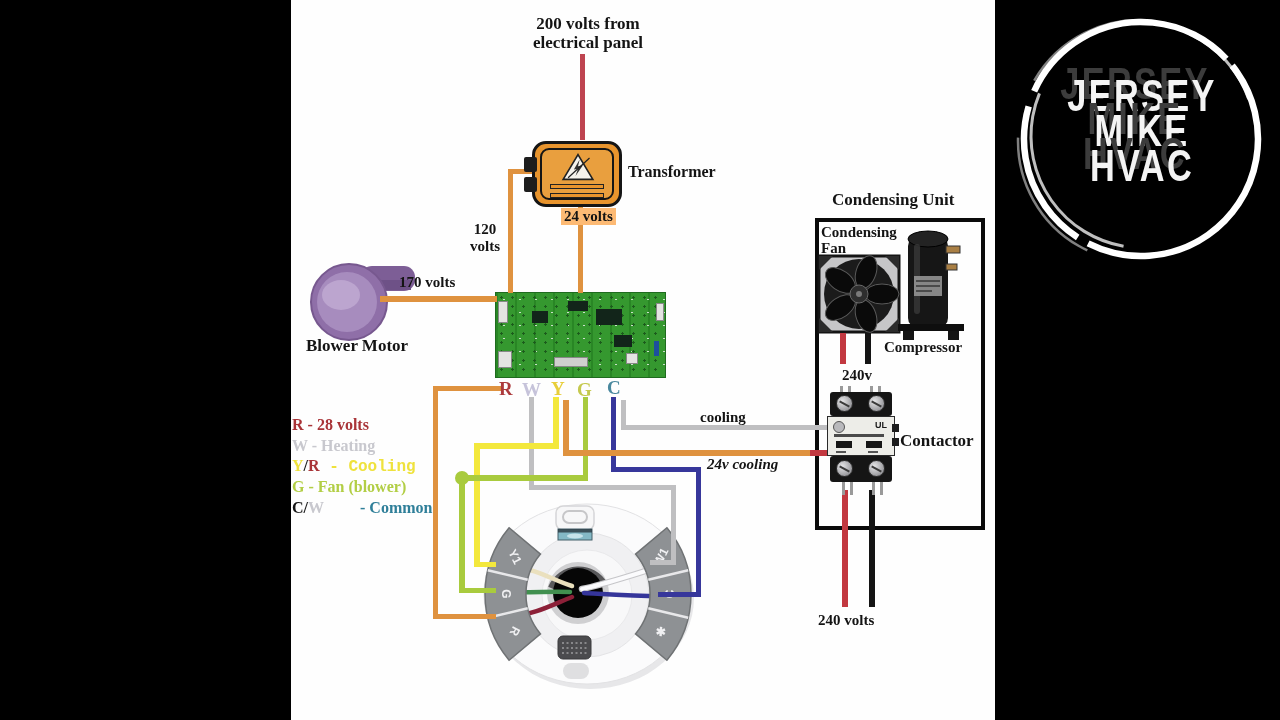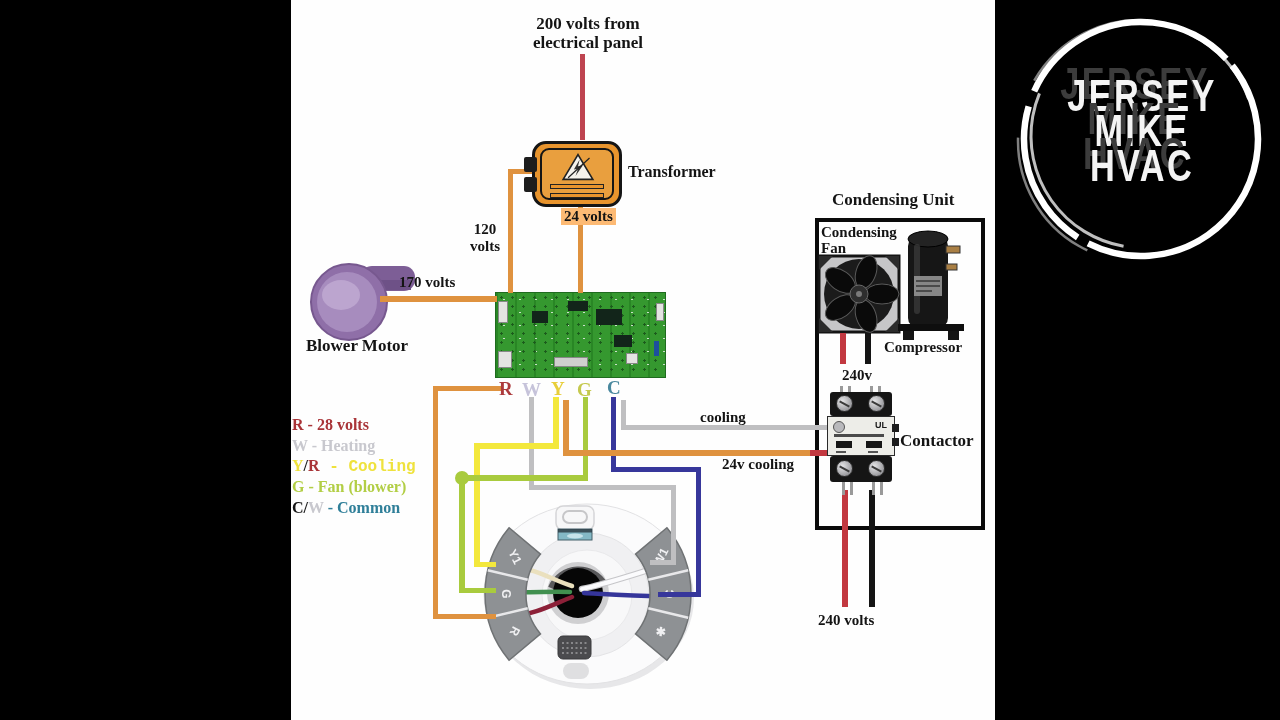--- a/index.html
+++ b/index.html
@@ -12,21 +12,21 @@
   
   .lbl{position:absolute;font-family:"Liberation Serif",serif;font-weight:bold;color:#141414;
        white-space:nowrap;line-height:1.12;}
   .s17{font-size:17px;} .s16{font-size:16px;} .s15{font-size:15px;}
   .ctr{text-align:center;}
   .bgw{background:#fdba74;padding:0 3px;font-family:Liberation Serif, serif;}
 
   .lg{position:absolute;left:292px;font-size:16px;font-weight:bold;white-space:nowrap;
       font-family:"Liberation Serif",serif;}
   .lg-red{color:#A93438;} .lg-gray{color:#C8C8CE;} .lg-yellow{color:#EFE23C;}
-  .lg-green{color:#B2CE45;margin-top:6px;} .lg-teal{color:#2F7F99;} .lg-black{color:#151515;}
+  .lg-green{color:#B2CE45;margin-top:6px;} .lg-teal{color:#2F7F99;margin-left:32px;} .lg-black{color:#151515;}
 
   .term{position:absolute;font-size:19px;font-weight:bold;font-family:"Liberation Serif",serif;}
   .t-r{color:#AC3A3C;} .t-w{color:#C6C3DA;} .t-y{color:#E8CE3A;} .t-g{color:#C5C94E;} .t-c{color:#49889E;}
 
   
   .wire{position:absolute;}
   .orange{background:#DF923F;} .dred{background:#BE4450;} .bred{background:#C23840;}
   .yellow{background:#F3E83C;} .green{background:#A9CB3E;} .gray{background:#BFBFC1;}
   .blue{background:#37379B;} .blackw{background:#141414;}
   .dot{position:absolute;border-radius:50%;}
@@ -336,16 +336,16 @@
 
   <div class="lbl s17" style="left:832px;top:190px;">Condensing Unit</div>
   <div class="lbl s15" style="left:821px;top:224px;line-height:16px;">
     <div>Condensing</div>
     <div>Fan</div>
   </div>
   <div class="lbl s15" style="left:884px;top:339px;">Compressor</div>
   <div class="lbl s15" style="left:842px;top:367px;">240v</div>
   <div class="lbl s17" style="left:900px;top:431px;">Contactor</div>
   <div class="lbl s15" style="left:700px;top:409px;">cooling</div>
-  <div class="lbl s15" style="left:722px;top:456px;">24v cooling</div>
+  <div class="lbl s15" style="left:707px;top:456px;font-style:italic;">24v cooling</div>
   <div class="lbl s15" style="left:818px;top:612px;">240 volts</div>
 
 </div>
 
 </body></html>

